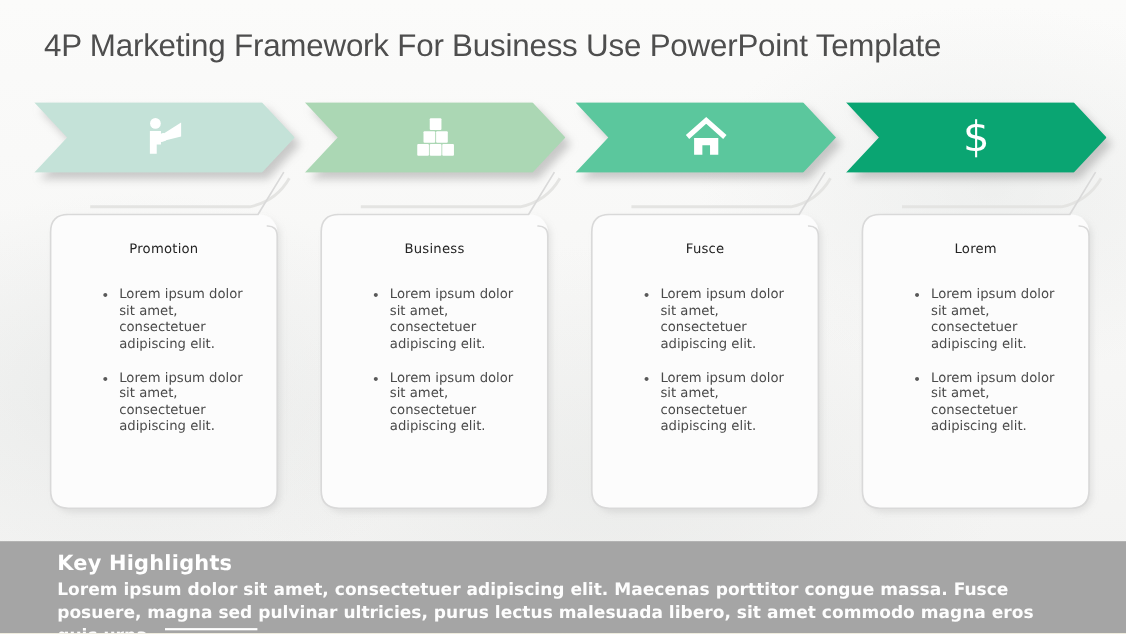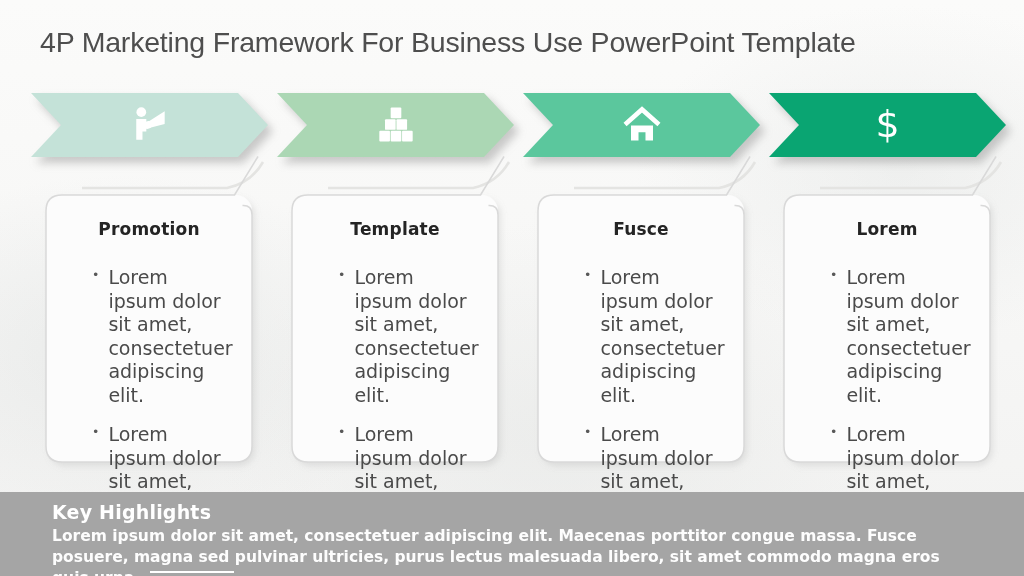--- a/index.html
+++ b/index.html
@@ -48,27 +48,27 @@
   
   .cards-svg { position:absolute; left:0; top:0; pointer-events:none; }
 
   
   .card {
     position:absolute; top:195px; width:206px; height:267px;
   }
   .c1 { left:46px; } .c2 { left:292px; } .c3 { left:538px; } .c4 { left:784px; }
   .card-title {
     margin-top:24px; text-align:center;
-    font-size:17px; font-weight:bold; color:#242424; letter-spacing:.2px;
+    font-size:12px; font-weight:normal; color:#242424; letter-spacing:.2px;
   }
   .bullets { margin:27px 0 0 46px; }
   .bullet { display:flex; gap:9px; margin-bottom:16px; }
   .bullet .marker { color:#595959; font-size:12.5px; line-height:1.45; }
   .bullet .text {
-    width:114px; font-size:19px; line-height:1.24; color:#4a4a4a;
+    width:114px; font-size:12px; line-height:1.24; color:#4a4a4a;
   }
 
   
   .footer {
     position:absolute; left:0; top:492px; width:1024px; height:84px;
     background:#a5a5a5; color:#ffffff;
   }
   .footer-heading {
     margin:9px 0 3px 52px; font-size:19px; font-weight:bold; letter-spacing:.2px;
   }
@@ -163,21 +163,21 @@
         <span class="text">Lorem ipsum dolor sit amet, consectetuer adipiscing elit.</span>
       </div>
       <div class="bullet">
         <span class="marker">•</span>
         <span class="text">Lorem ipsum dolor sit amet, consectetuer adipiscing elit.</span>
       </div>
     </div>
   </div>
 
   <div class="card c2">
-    <div class="card-title">Template</div>
+    <div class="card-title">Business</div>
     <div class="bullets">
       <div class="bullet">
         <span class="marker">•</span>
         <span class="text">Lorem ipsum dolor sit amet, consectetuer adipiscing elit.</span>
       </div>
       <div class="bullet">
         <span class="marker">•</span>
         <span class="text">Lorem ipsum dolor sit amet, consectetuer adipiscing elit.</span>
       </div>
     </div>

